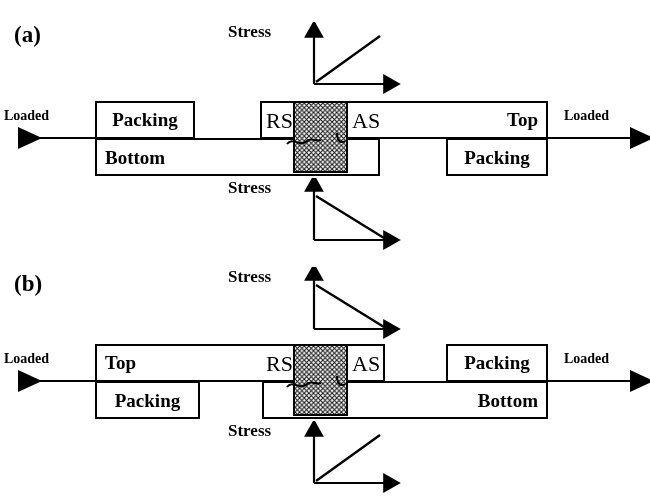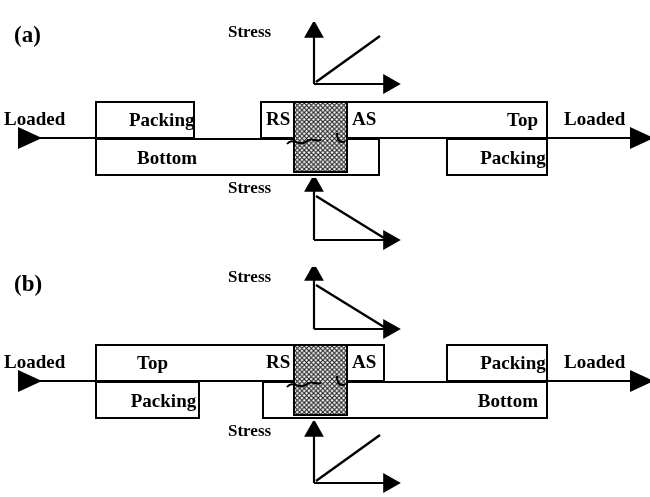--- a/index.html
+++ b/index.html
@@ -87,21 +87,20 @@
     overflow: visible;
     white-space: nowrap;
   }
   .bar-text {
     position: absolute;
     font-size: 19px;
     font-weight: bold;
     font-family: "Liberation Serif", "DejaVu Serif", serif;
     line-height: 1;
     white-space: nowrap;
-    padding-left: 32px;
   }
   .bar.upper .bar-text { top: 7px; }
   .bar.lower .bar-text { top: 8px; font-family: Liberation Serif, serif; }
   .t-left  { left: 8px; }
   .t-right { right: 8px; }
   .t-center{ left: 0; right: 0; text-align: center; }
 
   
   .bar.opaque { background: #ffffff; }
 
@@ -115,31 +114,31 @@
   .nugget .hatchfill {
     position: absolute;
     left: 0; top: 0;
     width: 100%;
     height: 100%;
   }
 
   
   .load-label {
     position: absolute;
-    font-size: 19px;
+    font-size: 14px;
     font-weight: bold;
     font-family: "Liberation Serif", "DejaVu Serif", serif;
     white-space: nowrap;
   }
 
   
   .rsas {
     position: absolute;
-    font-size: 19px;
-    font-weight: bold;
+    font-size: 22px;
+    font-weight: normal;
     font-family: "Liberation Serif", "DejaVu Serif", serif;
     white-space: nowrap;
     z-index: 8;
   }
 </style>
 </head>
 <body>
 
 <div class="figure">
 

